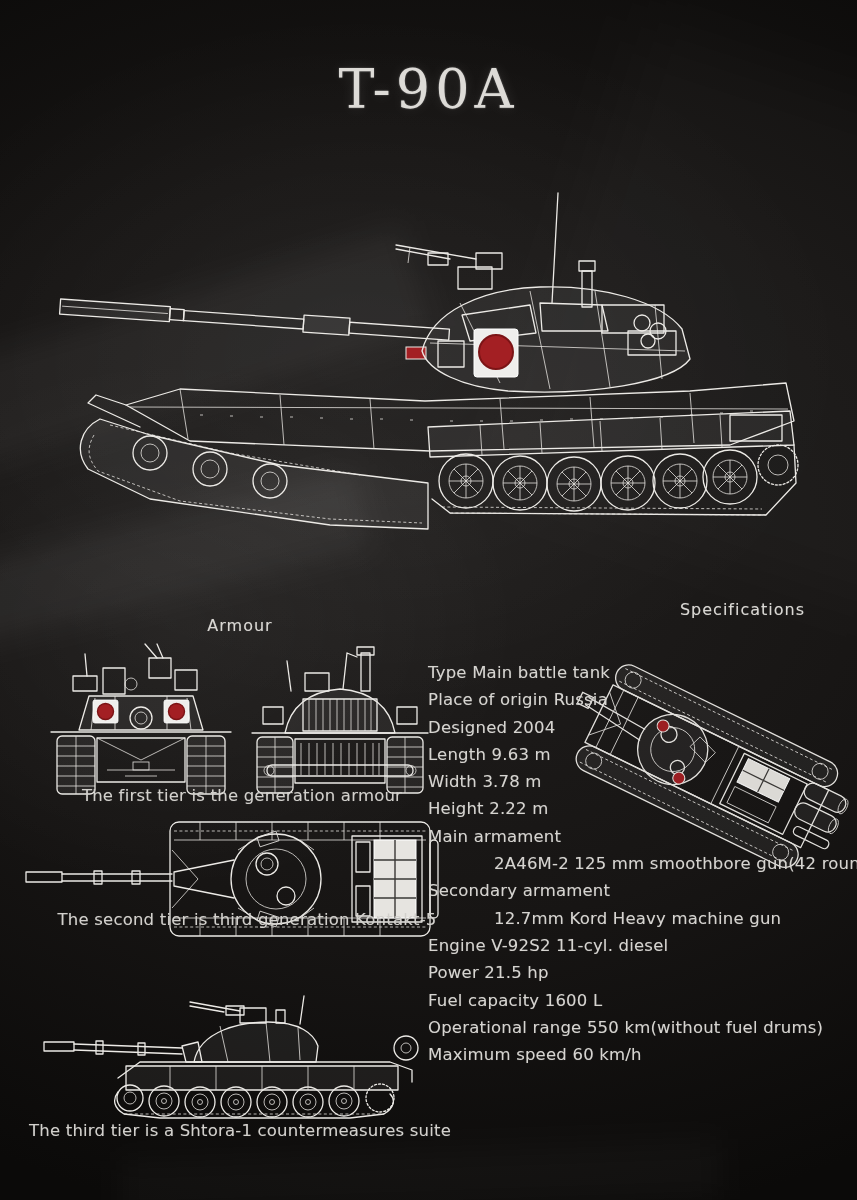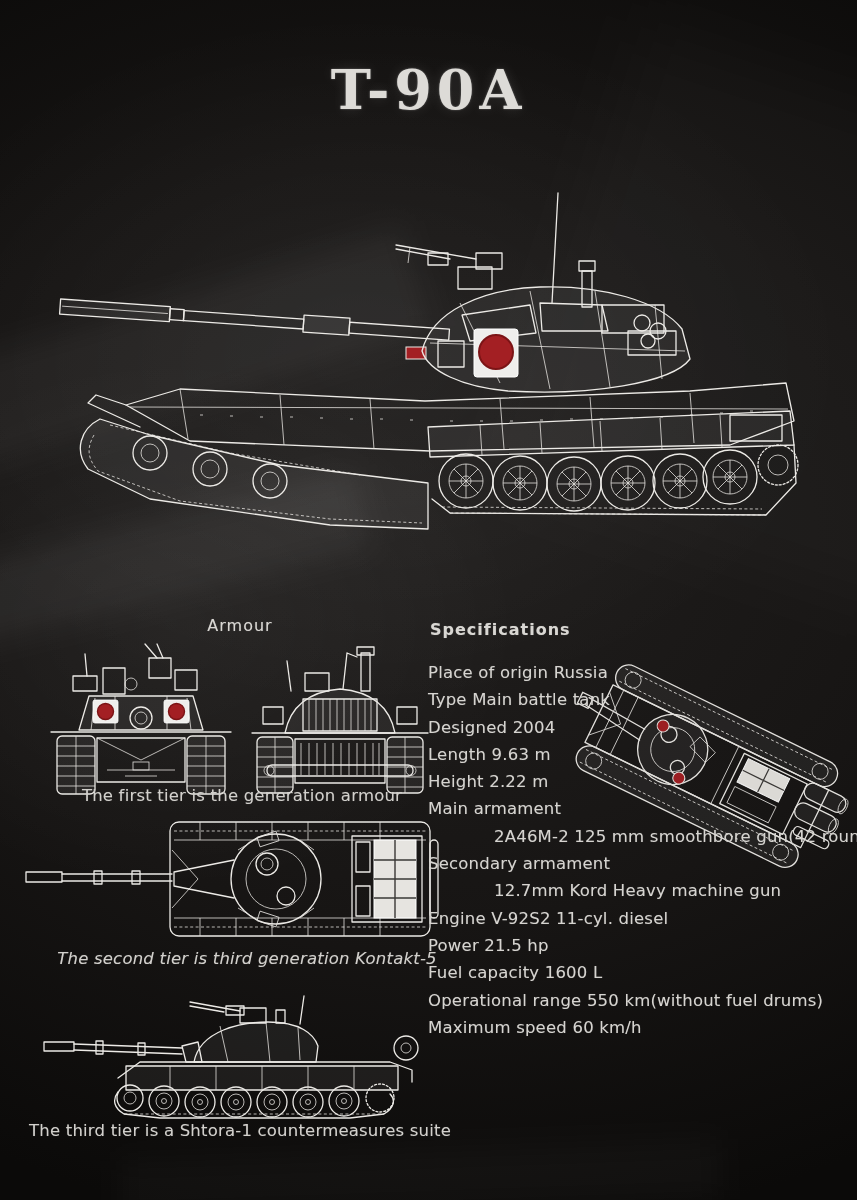--- a/index.html
+++ b/index.html
@@ -13,36 +13,36 @@
     color:#d6d4d0;
   }
   .streak{position:absolute;pointer-events:none;filter:blur(14px);}
   .streak.s1{left:-90px;top:300px;width:520px;height:110px;background:rgba(255,255,255,0.045);transform:rotate(-17deg);}
   .streak.s2{left:-60px;top:520px;width:430px;height:80px;background:rgba(255,255,255,0.05);transform:rotate(-14deg);}
   .streak.s3{right:-120px;top:80px;width:420px;height:480px;background:rgba(255,255,255,0.02);transform:rotate(18deg);filter:blur(30px);}
   .streak.s4{left:120px;top:1150px;width:600px;height:60px;background:rgba(255,255,255,0.025);transform:rotate(-2deg);}
 
   .title{
     position:absolute;left:0;top:58px;width:857px;text-align:center;
-    font-family:"DejaVu Serif", serif;font-weight:bold;font-size:54px;letter-spacing:5px;
+    font-family:"DejaVu Serif", serif;font-weight:normal;font-size:54px;letter-spacing:5px;
     color:#dddbd7;text-shadow:0 0 2px rgba(255,255,255,0.35), 0 0 14px rgba(255,255,255,0.12);
   }
   .section-heading{
     position:absolute;font-size:16px;letter-spacing:1px;color:#d9d7d3;
     text-shadow:0 0 1px rgba(255,255,255,0.3);
   }
   .heading-armour{left:30px;top:616px;width:420px;text-align:center;}
-  .heading-specs{left:430px;top:620px;width:375px;text-align:left;font-weight:bold;}
+  .heading-specs{left:430px;top:600px;width:375px;text-align:right;}
 
   .caption{
     position:absolute;font-size:16.5px;line-height:21px;color:#d2d0cc;text-align:center;
     text-shadow:0 0 1px rgba(255,255,255,0.25);letter-spacing:0.2px;
   }
   .cap1{left:30px;top:785px;width:424px;}
-  .cap2{left:30px;top:948px;width:434px;font-style:italic;}
+  .cap2{left:30px;top:909px;width:434px;}
   .cap3{left:10px;top:1120px;width:460px;}
 
   .specs-list{
     position:absolute;left:428px;top:659px;width:400px;z-index:2;
     font-size:16.5px;letter-spacing:0.2px;color:#d6d4d0;
     text-shadow:0 0 1px rgba(255,255,255,0.25);
   }
   .spec-row{height:27.3px;line-height:27.3px;white-space:nowrap;}
   .spec-row.indent-a{padding-left:66px;}
   .spec-row.indent-b{padding-left:74px;}
@@ -353,24 +353,25 @@
       <path class="ln" d="M78,96 C72,104 74,112 84,118 L120,122 L310,122 L344,118 C354,112 356,104 350,98"></path>
       <path class="ln-thin dash" d="M84,118 L344,118"></path>
     </g>
   </svg>
 
   <div class="caption cap3">The third tier is a Shtora-1 countermeasures suite</div>
 
   <div class="section-heading heading-specs">Specifications</div>
 
   <div class="specs-list">
+    <div class="spec-row">Type Main battle tank</div>
     <div class="spec-row">Place of origin Russia</div>
-    <div class="spec-row">Type Main battle tank</div>
     <div class="spec-row">Designed 2004</div>
     <div class="spec-row">Length 9.63 m</div>
+    <div class="spec-row">Width 3.78 m</div>
     <div class="spec-row">Height 2.22 m</div>
     <div class="spec-row">Main armament</div>
     <div class="spec-row indent-a">2A46M-2 125 mm smoothbore gun(42 rounds)</div>
     <div class="spec-row">Secondary armament</div>
     <div class="spec-row indent-a">12.7mm Kord Heavy machine gun</div>
     <div class="spec-row">Engine V-92S2 11-cyl. diesel</div>
     <div class="spec-row">Power 21.5 hp</div>
     <div class="spec-row">Fuel capacity 1600 L</div>
     <div class="spec-row">Operational range 550 km(without fuel drums)</div>
     <div class="spec-row">Maximum speed 60 km/h</div>

